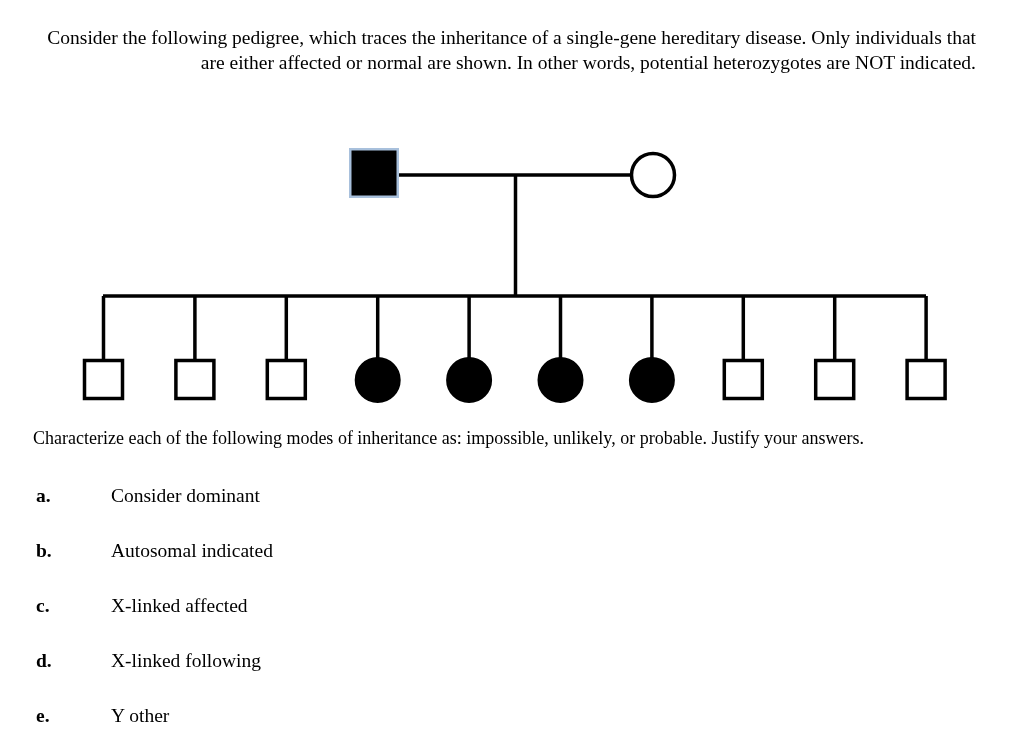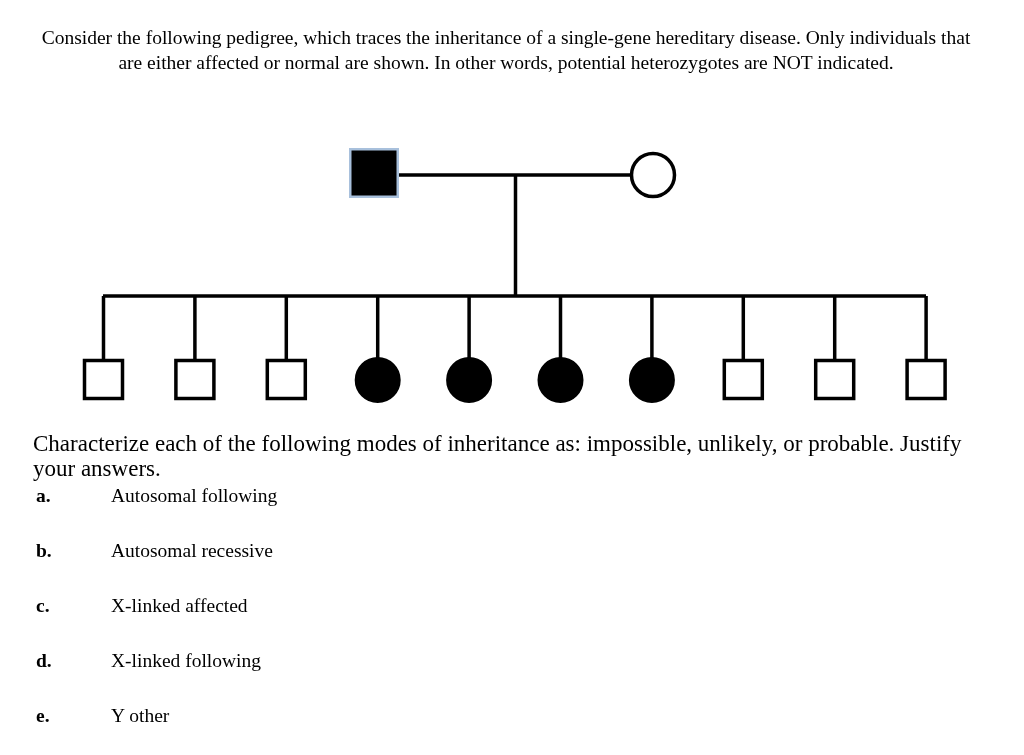--- a/index.html
+++ b/index.html
@@ -25,21 +25,21 @@
   }
 
   
   .intro {
     position: absolute;
     left: 36px;
     top: 5px;
     width: 940px;
     font-size: 19.5px;
     line-height: 25px;
-    text-align: center;
+    text-align: right;
     white-space: pre-wrap;
   }
 
   
   .pedigree {
     position: absolute;
     left: 0;
     top: 130px;
     width: 1024px;
     height: 280px;
@@ -47,21 +47,21 @@
   .pedigree svg {
     display: block;
   }
 
   
   .prompt {
     position: absolute;
     left: 33px;
     top: 408px;
     width: 950px;
-    font-size: 23px;
+    font-size: 18px;
     line-height: 25px;
     white-space: pre-wrap;
   }
 
   
   .options {
     position: absolute;
     left: 0;
     top: 485px;
     width: 1024px;
@@ -130,25 +130,25 @@
       <rect x="815.7" y="230.5" width="38" height="38" fill="#ffffff" stroke="#000000" stroke-width="3.5"></rect>
       <rect x="907.1" y="230.5" width="38" height="38" fill="#ffffff" stroke="#000000" stroke-width="3.5"></rect>
     </svg>
   </div>
 
   <p class="prompt">Characterize each of the following modes of inheritance as: impossible, unlikely, or probable. Justify your answers.</p>
 
   <div class="options">
     <div class="option-row">
       <span class="option-letter">a.</span>
-      <span class="option-label">Autosomal following</span>
+      <span class="option-label">Consider dominant</span>
     </div>
     <div class="option-row">
       <span class="option-letter">b.</span>
-      <span class="option-label">Autosomal recessive</span>
+      <span class="option-label">Autosomal indicated</span>
     </div>
     <div class="option-row">
       <span class="option-letter">c.</span>
       <span class="option-label">X-linked affected</span>
     </div>
     <div class="option-row">
       <span class="option-letter">d.</span>
       <span class="option-label">X-linked following</span>
     </div>
     <div class="option-row">

